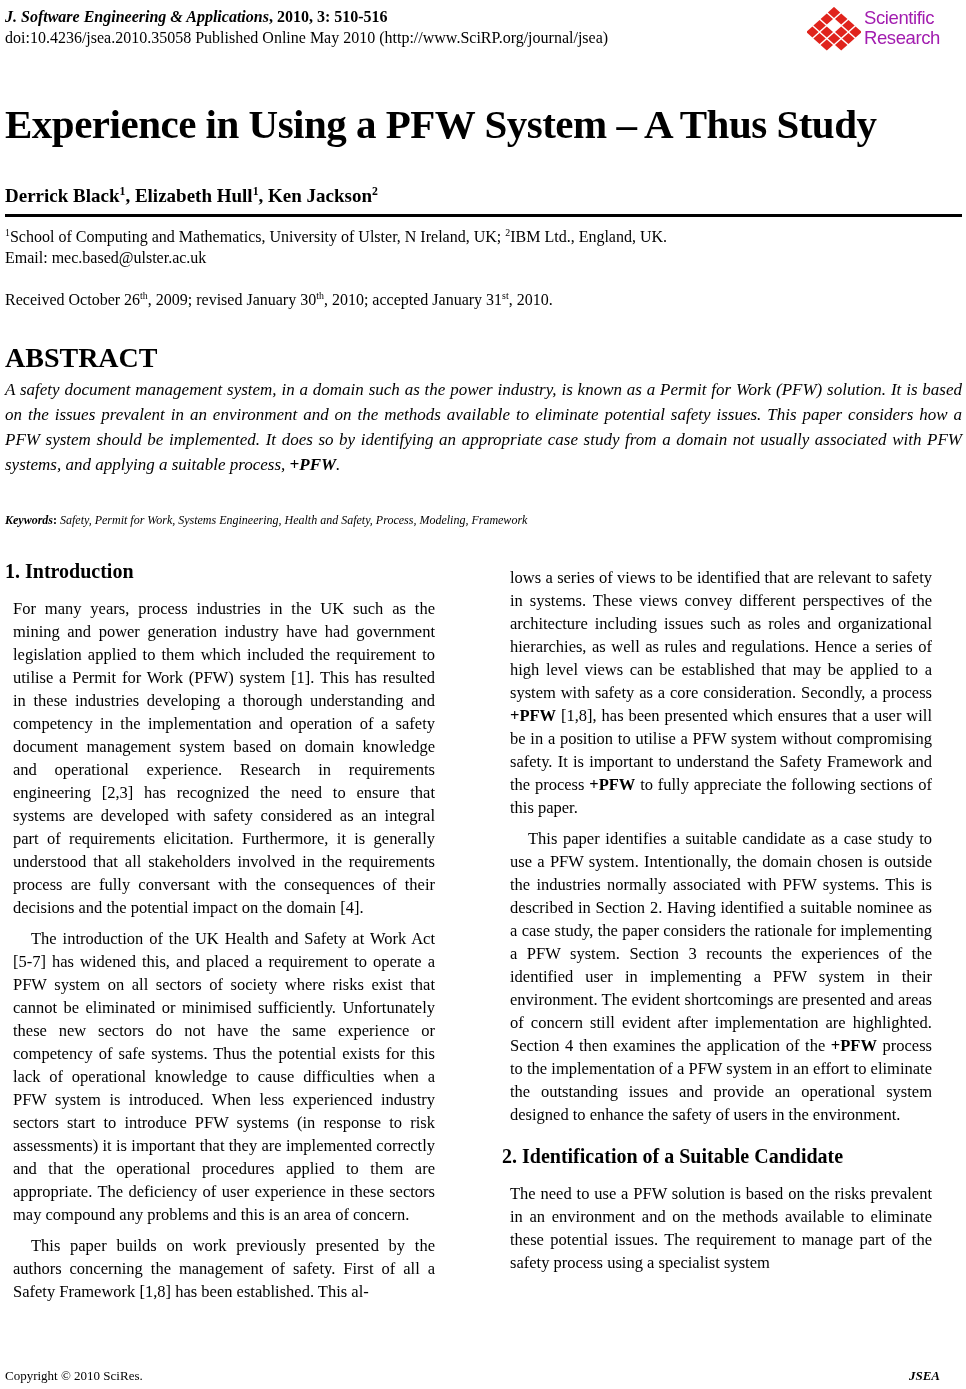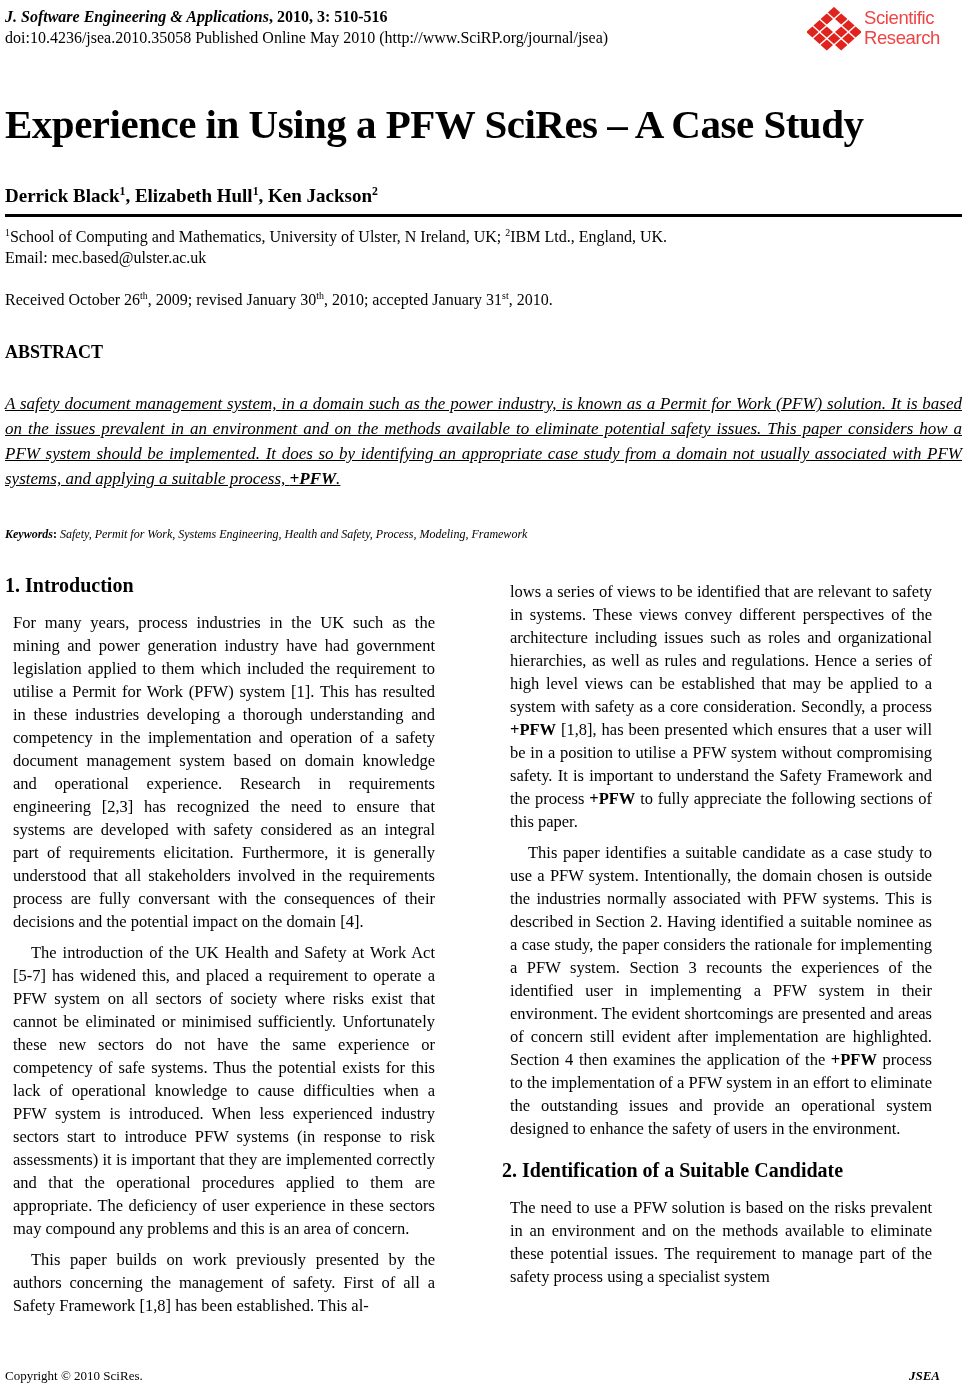--- a/index.html
+++ b/index.html
@@ -10,33 +10,33 @@
   .b{font-weight:bold}
   .i{font-style:italic}
   .sup{font-size:62%;vertical-align:super;line-height:0}
 
   
   .header{display:flex;justify-content:space-between;align-items:flex-start;}
   .header-left{font-size:16px;line-height:21px;}
   .journal-line{font-weight:bold;}
   .logo{display:flex;align-items:flex-start;gap:3px;margin-top:1px;margin-right:0px;}
   .logo-text{font-family:"Liberation Sans","DejaVu Sans",sans-serif;font-size:18.5px;line-height:20px;
-             color:#ef4444;letter-spacing:-0.4px;margin-top:1px;}
+             color:#a21caf;letter-spacing:-0.4px;margin-top:1px;}
 
   
   .title{margin-top:44px;font-size:41px;font-weight:bold;letter-spacing:-0.5px;white-space:nowrap;line-height:1.15;}
   .authors{margin-top:37px;font-size:19px;font-weight:bold;}
   .author-rule{margin-top:7px;height:3px;background:#000;width:957px;}
   .affiliation{margin-top:9px;font-size:16px;line-height:21px;}
   .email-line{font-size:16px;line-height:21px;}
   .received-line{margin-top:23px;font-size:16px;}
 
   
-  .abstract-heading{margin-top:33px;font-size:18px;font-weight:bold;}
-  .abstract-body{margin-top:28px;font-size:17px;font-style:italic;line-height:25px;text-align:justify;width:957px;text-decoration:underline;}
+  .abstract-heading{margin-top:33px;font-size:28px;font-weight:bold;}
+  .abstract-body{margin-top:3px;font-size:17px;font-style:italic;line-height:25px;text-align:justify;width:957px;}
   .keywords{margin-top:36px;font-size:12px;}
 
   
   .columns{margin-top:30px;display:flex;gap:59px;}
   .col{width:460px;font-size:16.5px;line-height:23px;text-align:justify;}
   .col h2{font-size:20px;font-weight:bold;margin:0 0 13px 0;line-height:26px;text-align:left;}
   .col h2.h2-later{margin-top:17px;}
   .col p{margin:8px;}
   .col p.indent{text-indent:18px;}
 
@@ -74,21 +74,21 @@
           <rect x="0.7" y="10.7" width="8.6" height="8.6"></rect>
         </g>
       </svg>
       <div class="logo-text">
         <div>Scientific</div>
         <div>Research</div>
       </div>
     </div>
   </div>
 
-  <h1 class="title" style="margin-bottom:0;">Experience in Using a PFW SciRes – A Case Study</h1>
+  <h1 class="title" style="margin-bottom:0;">Experience in Using a PFW System – A Thus Study</h1>
 
   <div class="authors"><span class="b">Derrick Black</span><span class="b sup">1</span><span class="b">, Elizabeth Hull</span><span class="b sup">1</span><span class="b">, Ken Jackson</span><span class="b sup">2</span></div>
 
   <div class="author-rule"></div>
 
   <div class="affiliation"><span class="sup">1</span><span>School of Computing and Mathematics, University of Ulster, N Ireland, UK; </span><span class="sup">2</span><span>IBM Ltd., England, UK.</span></div>
   <div class="email-line">Email: mec.based@ulster.ac.uk</div>
 
   <div class="received-line"><span>Received October 26</span><span class="sup">th</span><span>, 2009; revised January 30</span><span class="sup">th</span><span>, 2010; accepted January 31</span><span class="sup">st</span><span>, 2010.</span></div>
 

